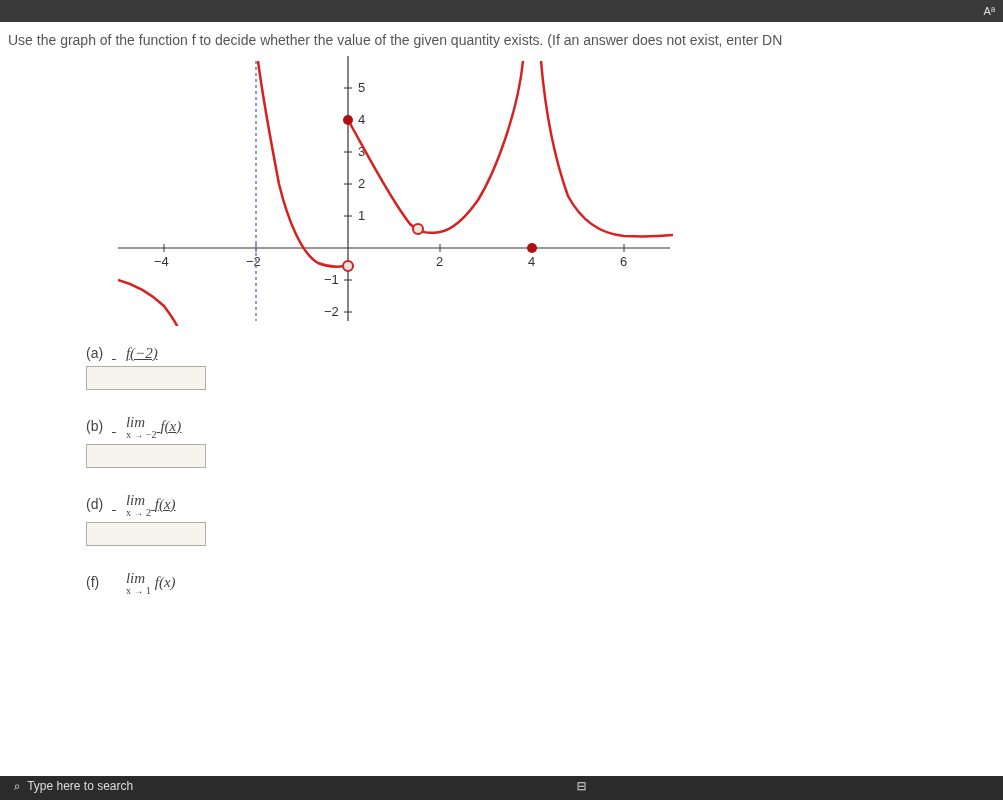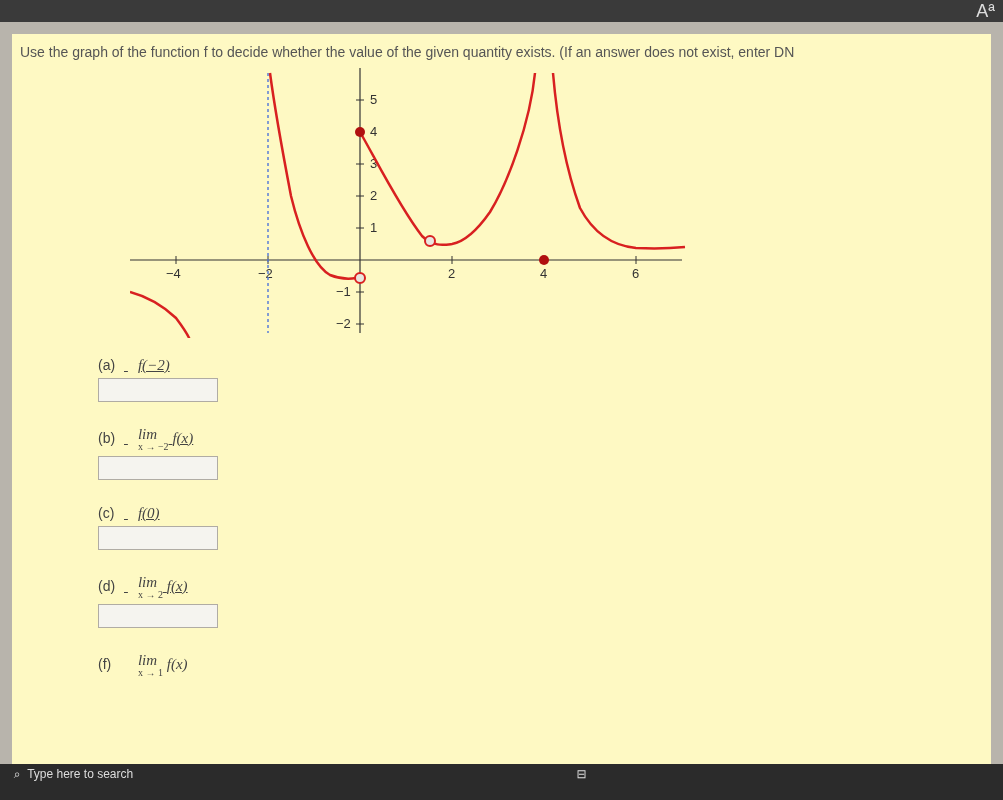--- a/index.html
+++ b/index.html
@@ -15,24 +15,24 @@
     background: #3a3a3a;
     color: #ccc;
     font-size: 12px;
     height: 22px;
     line-height: 22px;
     padding: 0 8px;
     white-space: nowrap;
     overflow: hidden;
   }
   .browser-bar .url { margin-left: 120px; }
-  .browser-bar .icon { float: right; font-size: 18px; color: #ddd; margin-left: 6px; }
+  .browser-bar .icon { float: right; font-size: 11px; color: #ddd; margin-left: 6px; }
   .page {
-    background: #fef9c3;
-    margin: 12px;
+    background: #ffffff;
+    margin: 0;
     padding: 10px 8px 0 8px;
     height: 758px;
     position: relative;
   }
   .prompt {
     font-size: 14px;
     color: #555;
     margin-bottom: 8px;
     white-space: nowrap;
   }
@@ -66,21 +66,21 @@
     border: 1px solid #b0aca4;
     background: #f5f4ef;
     margin-top: 2px;
     font-size: 13px;
     padding: 0 4px;
     color: #333;
   }
   .taskbar {
     position: absolute;
     left: 0; right: 0; bottom: 0;
-    height: 36px;
+    height: 24px;
     background: #2b2b2b;
     color: #ddd;
     font-size: 12px;
     line-height: 20px;
     padding: 0 10px;
   }
   .taskbar .search-icon { display: inline-block; width: 14px; text-align: center; }
   .taskbar .task-icon { display: inline-block; margin-left: 440px; font-size: 12px; }
   .chart-svg { display: block; }
   .axis-label { font-family: Arial; font-size: 13px; fill: #333; }
@@ -165,27 +165,20 @@
           <span class="limit">
             <span>lim</span>
             <span class="sub">x → −2</span>
           </span>
           <span class="fx">f(x)</span>
         </span>
       </div>
       <input class="answer-box" type="text" style="">
     </div>
 
-    <div class="q-row">
-      <div class="q-label">
-        <span class="part">(c)</span>
-        <span class="expr fx">f(0)</span>
-      </div>
-      <input class="answer-box" type="text" style="">
-    </div>
 
     <div class="q-row">
       <div class="q-label">
         <span class="part">(d)</span>
         <span class="expr">
           <span class="limit">
             <span>lim</span>
             <span class="sub">x → 2</span>
           </span>
           <span class="fx">f(x)</span>

